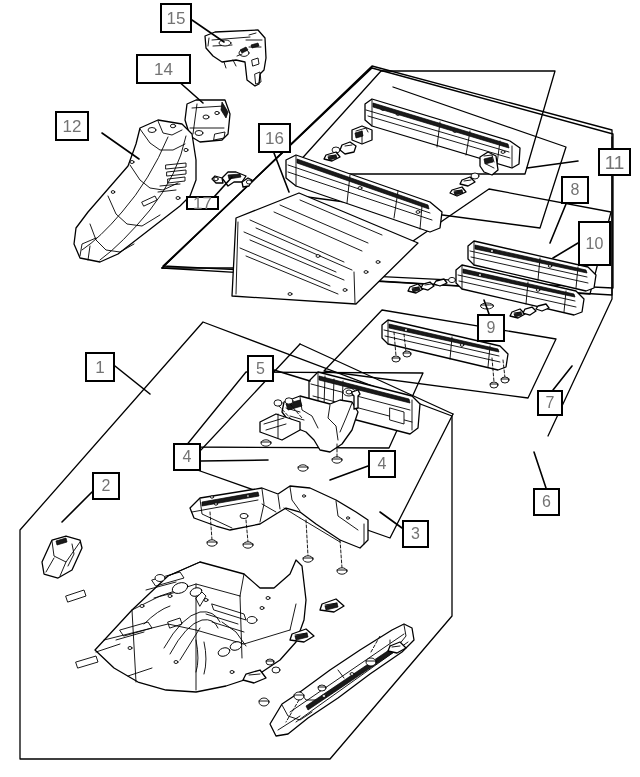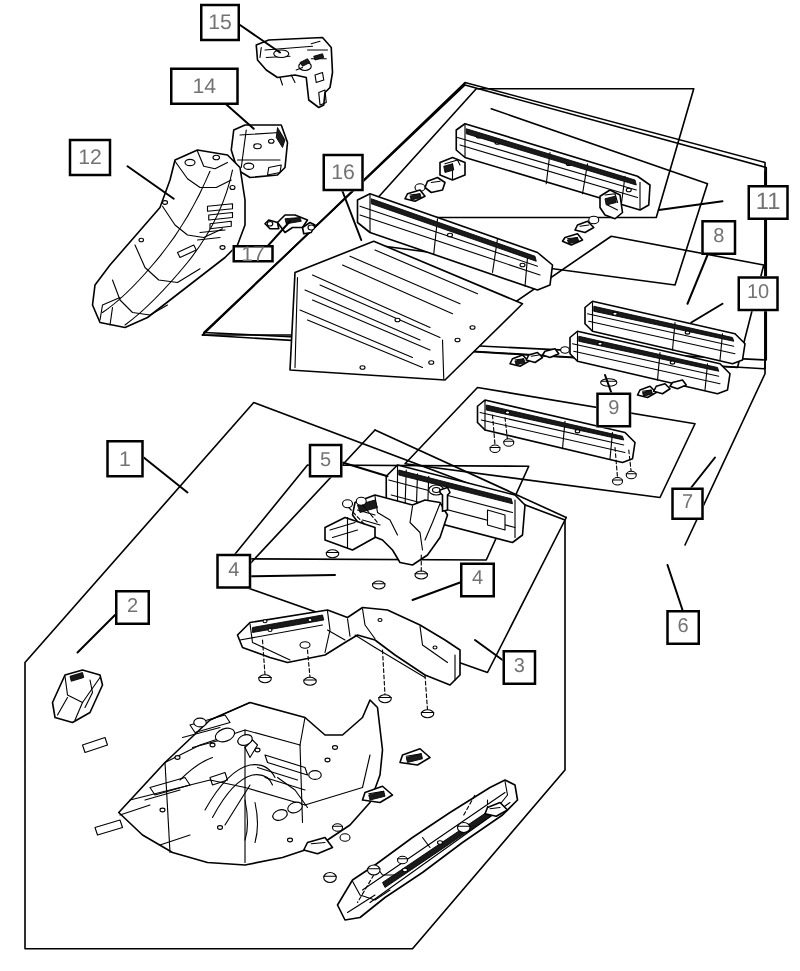--- a/index.html
+++ b/index.html
@@ -538,21 +538,21 @@
   </div>
 
   <div class="callout" style="left:578px; top:148px; width:33px; height:28px; font-size:19px;margin-left:20px;">
     <span class="callout-num">11</span>
   </div>
 
   <div class="callout" style="left:561px; top:176px; width:28px; height:28px; font-size:16px;">
     <span class="callout-num">8</span>
   </div>
 
-  <div class="callout" style="left:578px; top:221px; width:33px; height:28px; font-size:16px;margin-left:12px;">
+  <div class="callout" style="left:578px; top:221px; width:33px; height:45px; font-size:16px;">
     <span class="callout-num">10</span>
   </div>
 
   <div class="callout" style="left:477px; top:314px; width:28px; height:28px; font-size:16px;">
     <span class="callout-num">9</span>
   </div>
 
   <div class="callout" style="left:85px; top:352px; width:30px; height:30px; font-size:17px;">
     <span class="callout-num">1</span>
   </div>

